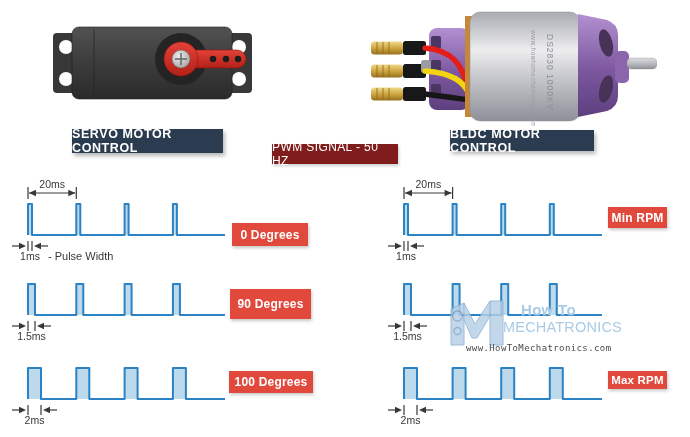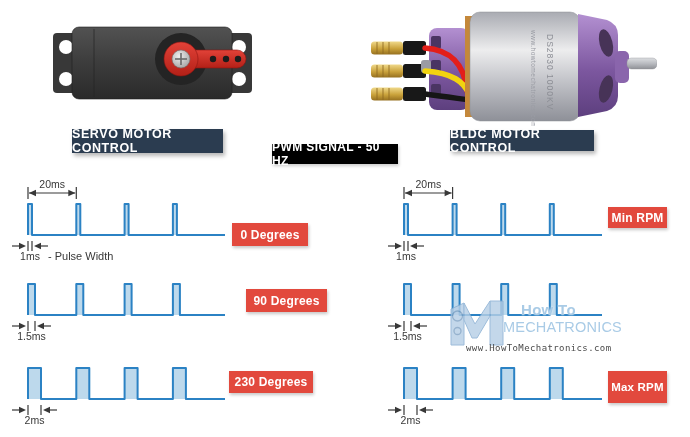--- a/index.html
+++ b/index.html
@@ -8,36 +8,36 @@
   svg{display:block;}
   .abs{position:absolute;}
 
   
   .navy-badge{position:absolute;background:#2b3c50;color:#fff;
     font-weight:bold;font-size:12.5px;letter-spacing:.6px;
     display:flex;align-items:center;justify-content:center;
     box-shadow:2px 3px 4px rgba(0,0,0,.28);}
   #servo-badge{left:72px;top:129px;width:151px;height:24px;}
   #bldc-badge{left:450px;top:130px;width:144px;height:21px;}
-  .blue-badge{position:absolute;background:#000000;color:#fff;
-    font-weight:bold;font-size:12px;letter-spacing:.4px;
+  .blue-badge{position:absolute;background:#7f1d1d;color:#fff;
+    font-weight:normal;font-size:12px;letter-spacing:.4px;
     display:flex;align-items:center;justify-content:center;
     box-shadow:1px 2px 3px rgba(0,0,0,.2);}
   #pwm-badge{left:272px;top:144px;width:126px;height:20px;}
 
   
   .red-badge{position:absolute;background:#e2493d;color:#fff;
     font-weight:bold;font-size:12px;letter-spacing:.2px;
     display:flex;align-items:center;justify-content:center;
     box-shadow:1px 2px 3px rgba(0,0,0,.22);}
   #badge-deg0{left:232px;top:223px;width:76px;height:23px;}
-  #badge-deg90{left:246px;top:289px;width:81px;height:23px;text-align:center;}
+  #badge-deg90{left:230px;top:289px;width:81px;height:30px;text-align:center;}
   #badge-deg180{left:229px;top:371px;width:84px;height:22px;}
   #badge-minrpm{left:608px;top:207px;width:59px;height:21px;font-size:12px;}
-  #badge-maxrpm{left:608px;top:371px;width:59px;height:32px;font-size:11.5px;}
+  #badge-maxrpm{left:608px;top:371px;width:59px;height:18px;font-size:11.5px;}
 
   
   #wave-layer{position:absolute;left:0;top:0;}
   #wave-layer text{font-family:"Liberation Sans",sans-serif;}
 
   
   #servo-img{left:50px;top:20px;}
   #bldc-img{left:365px;top:4px;}
 
   
@@ -268,21 +268,21 @@
         <line x1="388" y1="410" x2="400" y2="410" stroke="#383838" stroke-width="1.2"></line>
         <line x1="421" y1="410" x2="433" y2="410" stroke="#383838" stroke-width="1.2"></line>
         <polygon points="402,410 395,406.7 395,413.3" fill="#383838"></polygon>
         <polygon points="419,410 426,406.7 426,413.3" fill="#383838"></polygon>
         <text x="410.5" y="424" font-size="10.5" fill="#383838" text-anchor="middle">2ms</text>
       </g>
     </svg>
 
   <div id="badge-deg0" class="red-badge">0 Degrees</div>
   <div id="badge-deg90" class="red-badge">90 Degrees</div>
-  <div id="badge-deg180" class="red-badge">230 Degrees</div>
+  <div id="badge-deg180" class="red-badge">100 Degrees</div>
   <div id="badge-minrpm" class="red-badge">Min RPM</div>
   <div id="badge-maxrpm" class="red-badge">Max RPM</div>
 
   <svg id="wm-logo" class="wm" width="58" height="48" viewBox="0 0 58 48">
     <g fill="#b7cfe6" stroke="#86add2" stroke-width="1">
       <path d="M3 10 L16 4 L16 46 L3 46 Z"></path>
       <path d="M42 2 L55 2 L55 46 L42 46 Z"></path>
       <path d="M16 4 L27 25 L42 2 L42 17 L29 39 L24 39 L16 21 Z"></path>
     </g>
     <circle cx="9.5" cy="17" r="5" fill="none" stroke="#7fa2c4" stroke-width="1.3"></circle>

